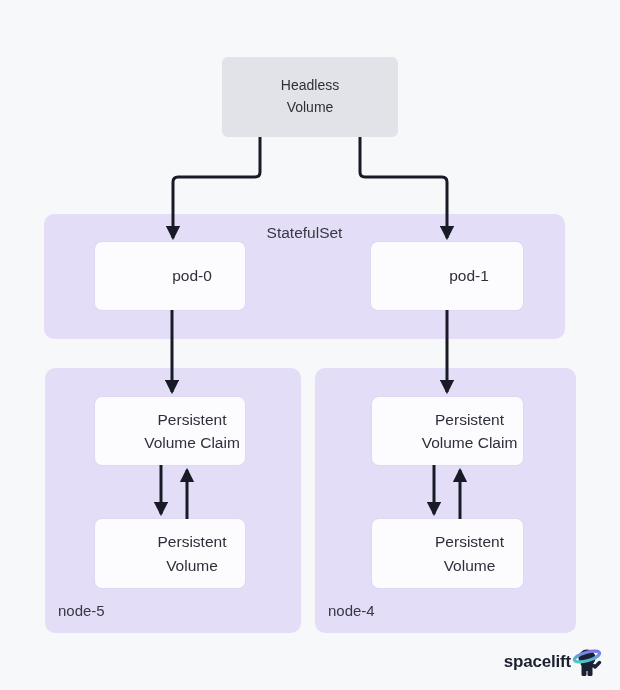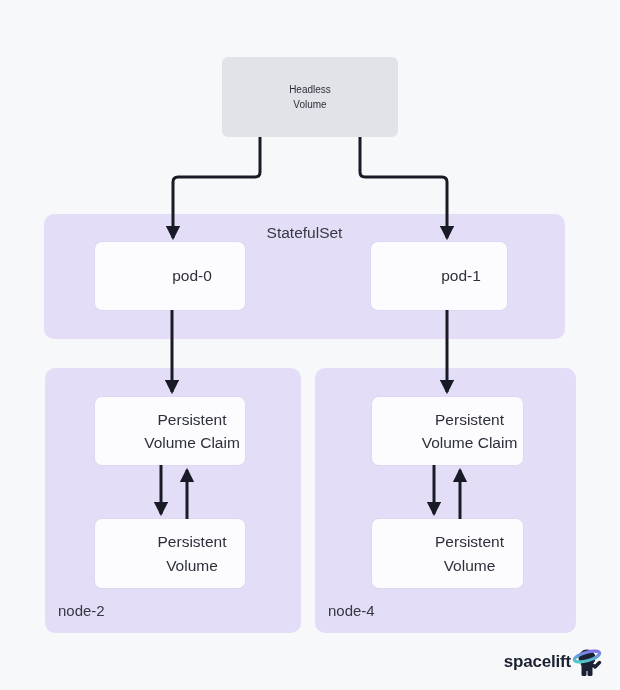--- a/index.html
+++ b/index.html
@@ -49,35 +49,35 @@
     position: absolute;
     left: 222px; top: 57px;
     width: 176px; height: 80px;
     background: var(--service-gray);
     border-radius: 6px;
     display: flex;
     flex-direction: column;
     align-items: center;
     justify-content: center;
     color: var(--text-dark);
-    font-size: 10px;
+    font-size: 14px;
     line-height: 1.55;
     text-align: center;
   }
   .statefulset { left: 44px; top: 214px; width: 521px; height: 125px; }
   .statefulset-label {
     position: absolute;
     left: 44px; top: 224px;
     width: 521px;
     text-align: center;
     font-size: 15.5px;
     color: var(--text-label);
   }
   .pod0 { left: 95px;  top: 242px; width: 150px; height: 68px; }
-  .pod1 { left: 371px; top: 242px; width: 136px; height: 68px; }
+  .pod1 { left: 371px; top: 242px; width: 152px; height: 68px; }
 
   .node0 { left: 45px;  top: 368px; width: 256px; height: 265px; }
   .node1 { left: 315px; top: 368px; width: 261px; height: 265px; }
 
   .pvc0 { left: 95px;  top: 397px; width: 150px; height: 68px; }
   .pv0  { left: 95px;  top: 519px; width: 150px; height: 69px; }
   .pvc1 { left: 372px; top: 397px; width: 151px; height: 68px; }
   .pv1  { left: 372px; top: 519px; width: 151px; height: 69px; }
 
   .node-label {
@@ -137,21 +137,21 @@
 
   <div class="node-box node0"></div>
   <div class="white-box pvc0">
     <span>Persistent</span>
     <span>Volume Claim</span>
   </div>
   <div class="white-box pv0">
     <span>Persistent</span>
     <span>Volume</span>
   </div>
-  <div class="node-label node0-label">node-2</div>
+  <div class="node-label node0-label">node-5</div>
 
   <div class="node-box node1"></div>
   <div class="white-box pvc1">
     <span>Persistent</span>
     <span>Volume Claim</span>
   </div>
   <div class="white-box pv1">
     <span>Persistent</span>
     <span>Volume</span>
   </div>

